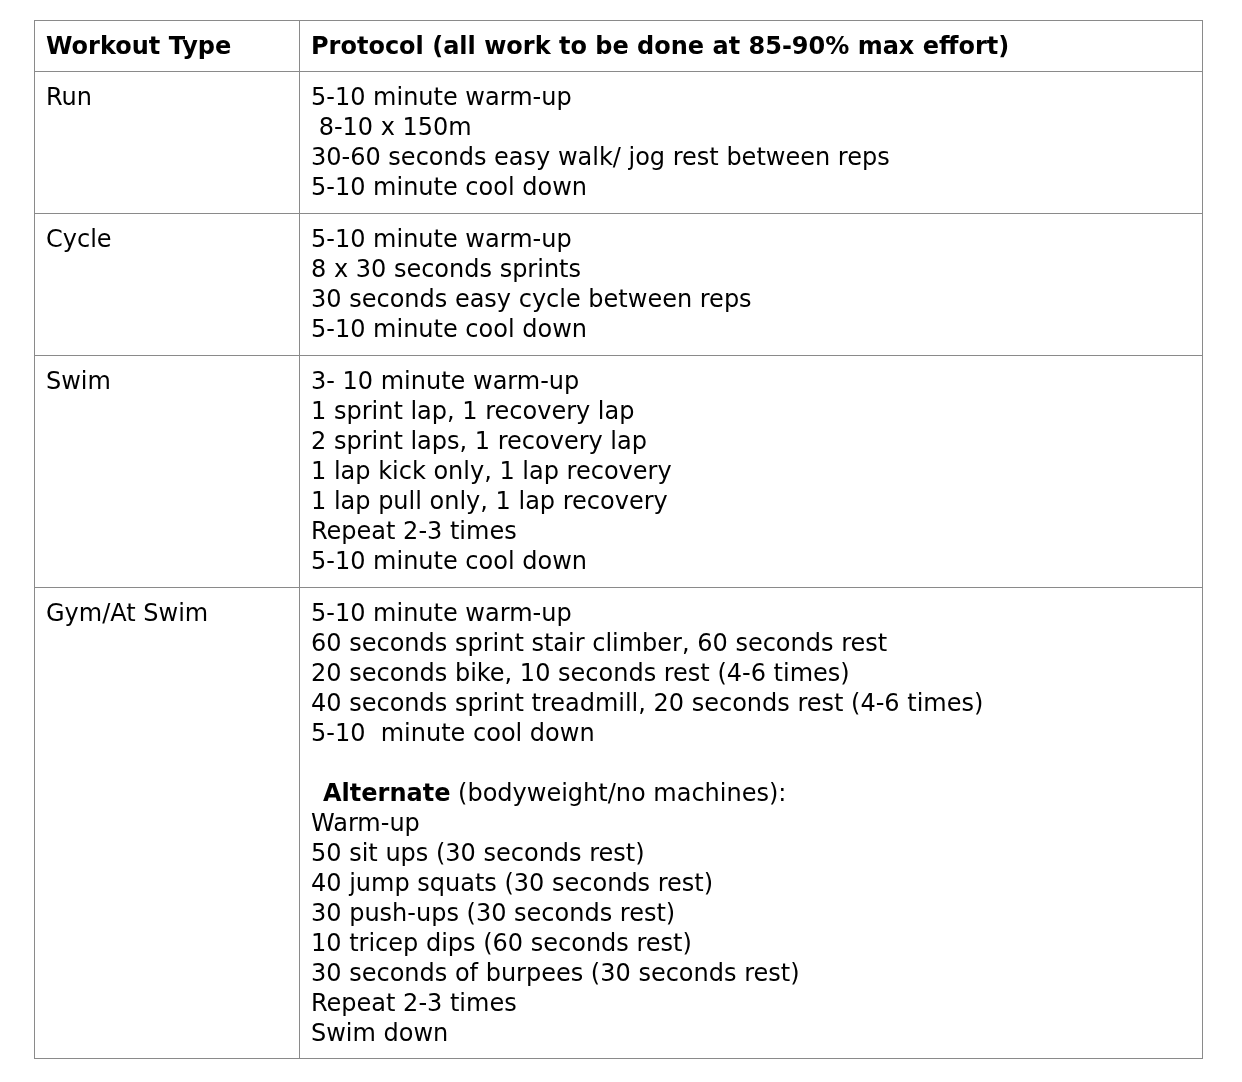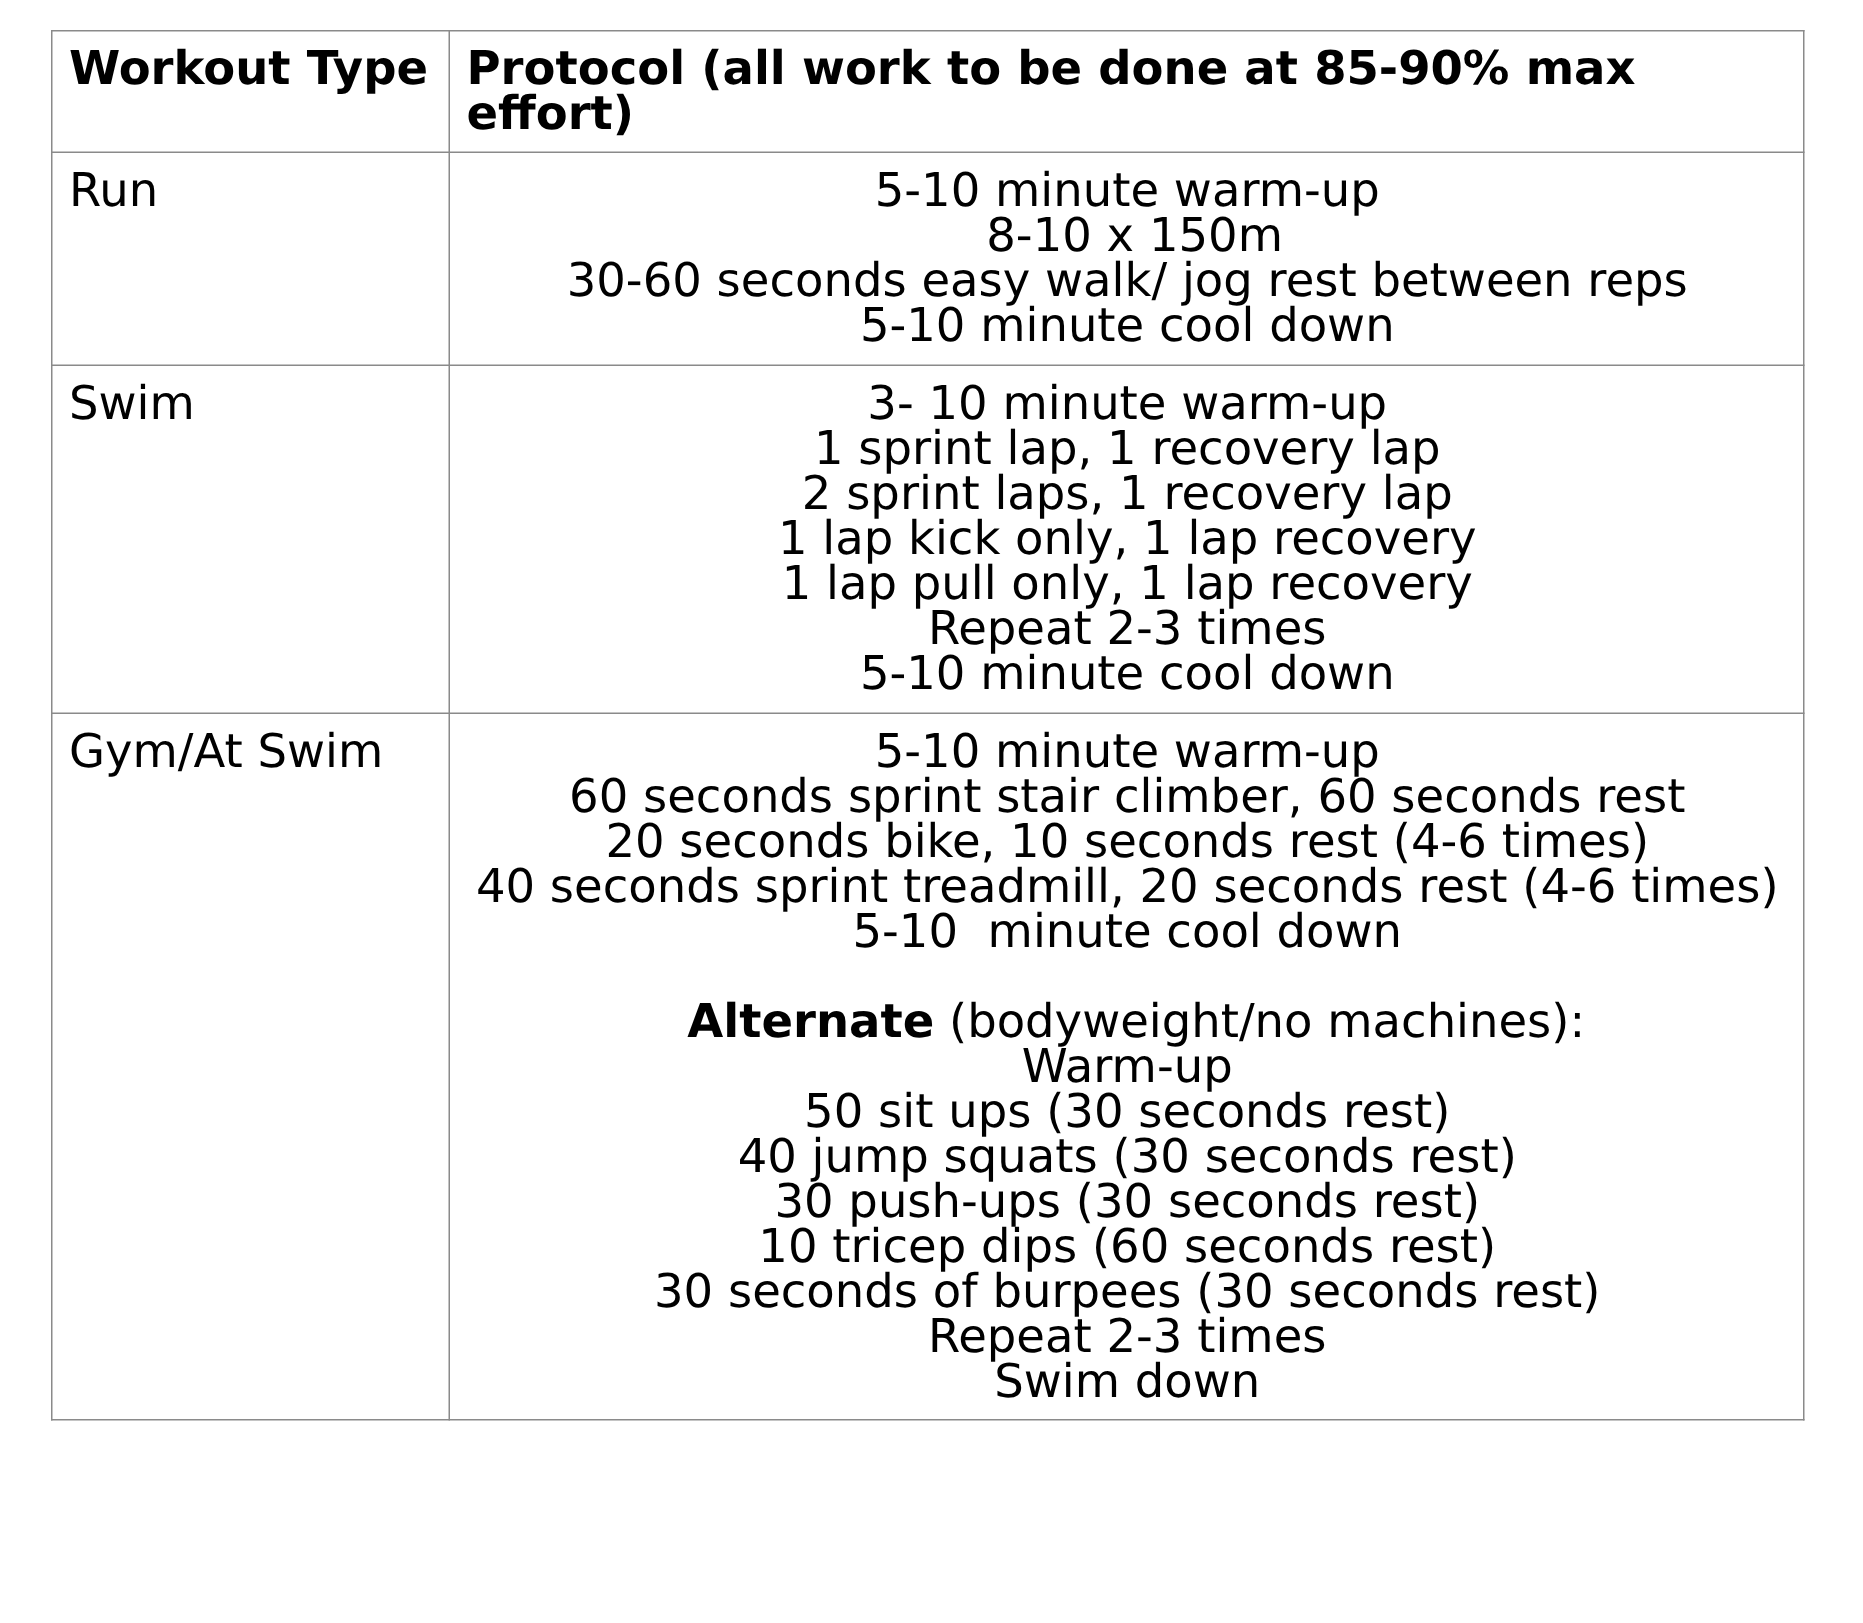--- a/index.html
+++ b/index.html
@@ -1,21 +1,21 @@
 <!DOCTYPE html>
 <html><head>
 <meta charset="utf-8">
 <style>
   html, body { margin:0; padding:0; background:#ffffff; }
   body { width:1242px; height:1082px; position:relative; font-family:"DejaVu Sans", sans-serif; color:#000; }
   table { position:absolute; left:34px; top:20px; width:1169px; border-collapse:collapse; }
-  td, th { border:1px solid #8a8a8a; vertical-align:top; text-align:left; font-size:31px; line-height:30px; padding:10px 10px 10px 11px; }
+  td, th { border:1px solid #8a8a8a; vertical-align:top; text-align:left; font-size:24px; line-height:30px; padding:10px 10px 10px 11px; }
   th { font-weight:bold; padding-top:10px; padding-bottom:10px; height:30px; }
   .c1 { width:243px; }
-  .line { white-space:pre; display:block;text-align:center; }
+  .line { white-space:pre; display:block; }
   .blank { height:30px; display:block; }
   .bold { font-weight:bold;margin-left:12px; }
   tr.r-run td { height:121px; }
   tr.r-cycle td { height:121px; }
   tr.r-swim td { height:211px; }
   tr.r-gym td { height:450px; }
 </style>
 </head>
 <body>
 
@@ -24,20 +24,29 @@
       <tr>
     <th class="c1">Workout Type</th>
     <th>Protocol (all work to be done at 85-90% max effort)</th>
   </tr>
   <tr class="r-run">
     <td class="c1">Run</td>
     <td>
       <span class="line">5-10 minute warm-up</span>
       <span class="line"> 8-10 x 150m</span>
       <span class="line">30-60 seconds easy walk/ jog rest between reps</span>
+      <span class="line">5-10 minute cool down</span>
+    </td>
+  </tr>
+  <tr class="r-cycle">
+    <td class="c1">Cycle</td>
+    <td>
+      <span class="line">5-10 minute warm-up</span>
+      <span class="line">8 x 30 seconds sprints</span>
+      <span class="line">30 seconds easy cycle between reps</span>
       <span class="line">5-10 minute cool down</span>
     </td>
   </tr>
   <tr class="r-swim">
     <td class="c1">Swim</td>
     <td>
       <span class="line">3- 10 minute warm-up</span>
       <span class="line">1 sprint lap, 1 recovery lap</span>
       <span class="line">2 sprint laps, 1 recovery lap</span>
       <span class="line">1 lap kick only, 1 lap recovery</span>

